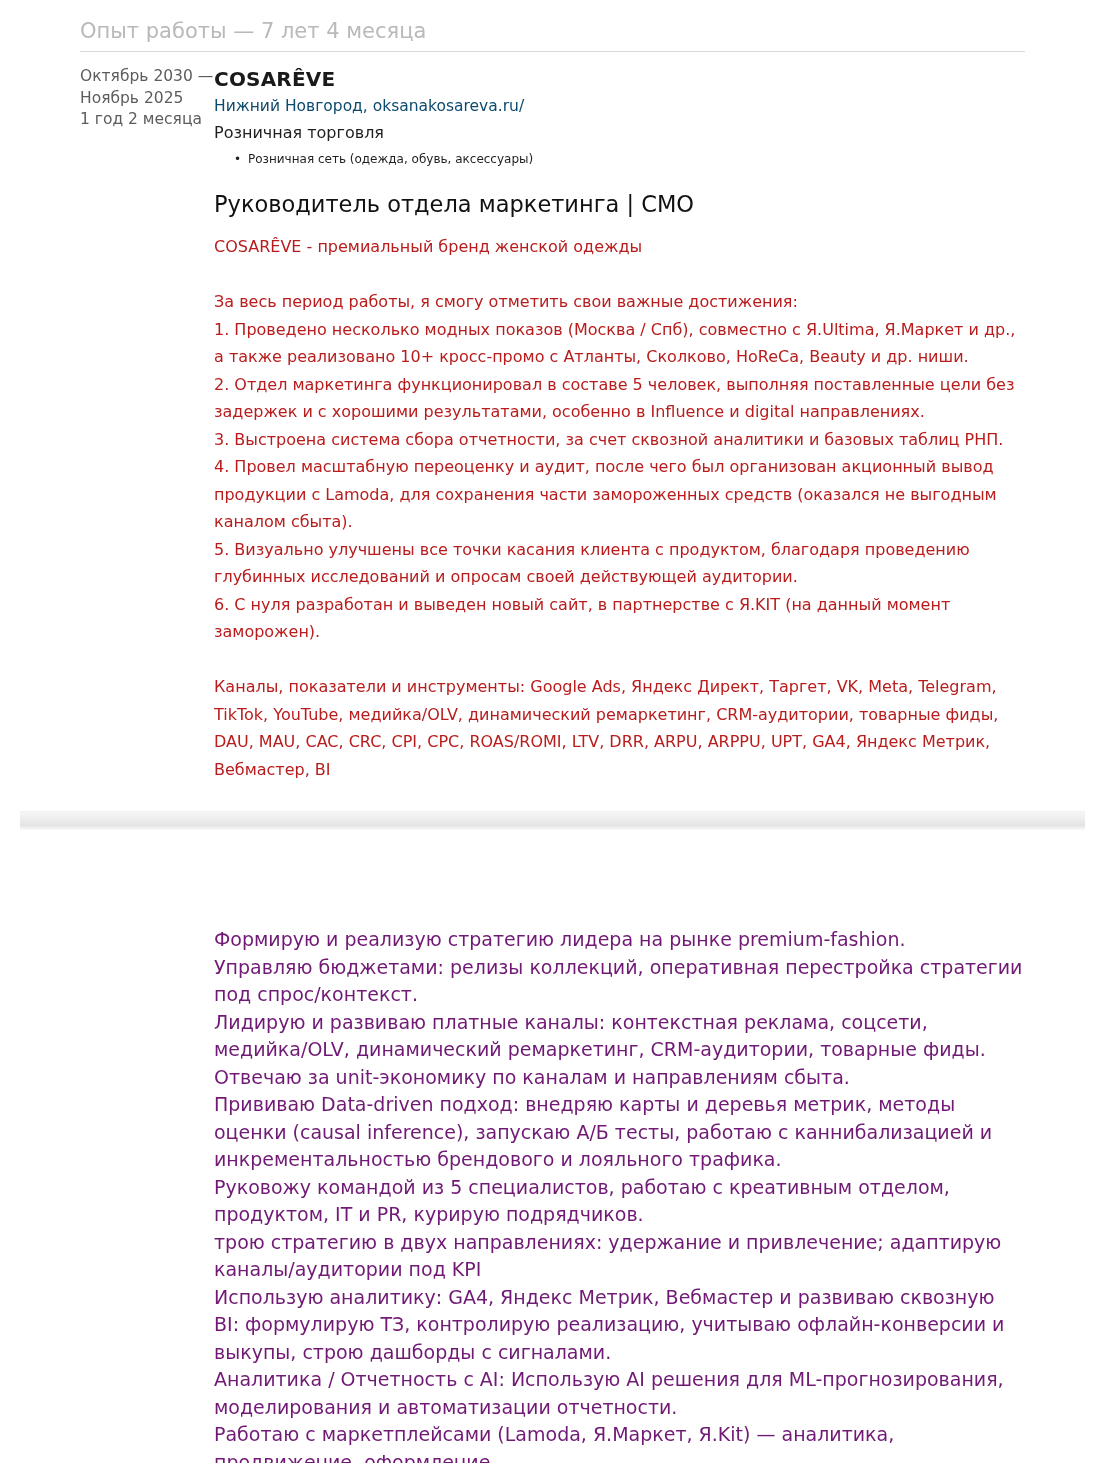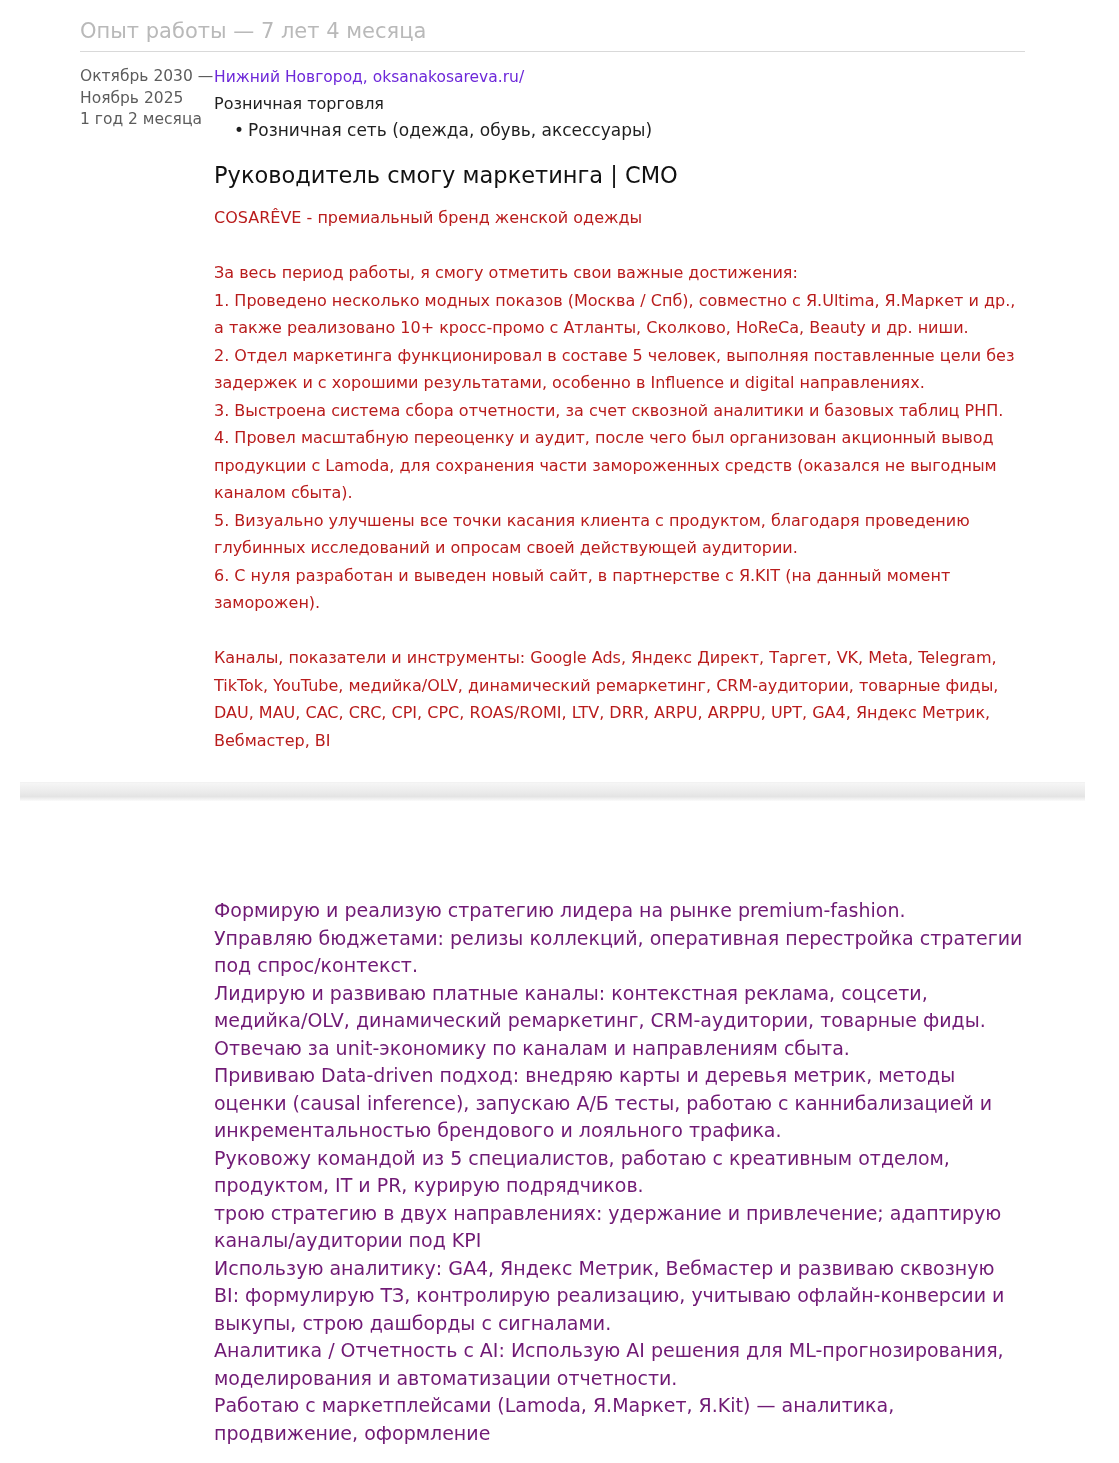--- a/index.html
+++ b/index.html
@@ -65,37 +65,37 @@
   .company-name {
     font-size: 20px;
     font-weight: 700;
     color: #1a1a1a;
     letter-spacing: 0.2px;
     line-height: 26px;
     margin: 0 0 3px 0;
   }
   .company-meta {
     font-size: 15.5px;
-    color: #6d28d9;
+    color: #0c4a6e;
     line-height: 22px;
     margin: 0 0 4px 0;
   }
   .company-industry {
     font-size: 16px;
     color: #1f1f1f;
     line-height: 24px;
     margin: 0;
   }
   .industry-list {
     list-style: none;
     margin: 2px 0 0 0;
     padding: 0 0 0 34px;
   }
   .industry-list li {
-    font-size: 17px;
+    font-size: 12px;
     color: #1f1f1f;
     line-height: 25px;
     position: relative;
   }
   .industry-list li::before {
     content: "\2022";
     position: absolute;
     left: -14px;
     top: 0;
     color: #1f1f1f;
@@ -167,30 +167,31 @@
   <div class="entry">
 
     <div class="entry-dates">
       <div>Октябрь 2030 —</div>
       <div>Ноябрь 2025</div>
       <div>1 год 2 месяца</div>
     </div>
 
     <div class="entry-body">
 
+      <div class="company-name">COSARÊVE</div>
 
       <div class="company-meta">Нижний Новгород, oksanakosareva.ru/</div>
 
       <div class="company-industry">Розничная торговля</div>
 
       <ul class="industry-list">
         <li>Розничная сеть (одежда, обувь, аксессуары)</li>
       </ul>
 
-      <div class="position-title">Руководитель смогу маркетинга | CMO</div>
+      <div class="position-title">Руководитель отдела маркетинга | CMO</div>
 
       <div class="position-desc">COSARÊVE - премиальный бренд женской одежды
 
 За весь период работы, я смогу отметить свои важные достижения:
 1. Проведено несколько модных показов (Москва / Спб), совместно с Я.Ultima, Я.Маркет и др., а также реализовано 10+ кросс-промо с Атланты, Сколково, HoReCa, Beauty и др. ниши.
 2. Отдел маркетинга функционировал в составе 5 человек, выполняя поставленные цели без задержек и с хорошими результатами, особенно в Influence и digital направлениях.
 3. Выстроена система сбора отчетности, за счет сквозной аналитики и базовых таблиц РНП.
 4. Провел масштабную переоценку и аудит, после чего был организован акционный вывод продукции с Lamoda, для сохранения части замороженных средств (оказался не выгодным каналом сбыта).
 5. Визуально улучшены все точки касания клиента с продуктом, благодаря проведению глубинных исследований и опросам своей действующей аудитории.
 6. С нуля разработан и выведен новый сайт, в партнерстве с Я.KIT (на данный момент заморожен).

